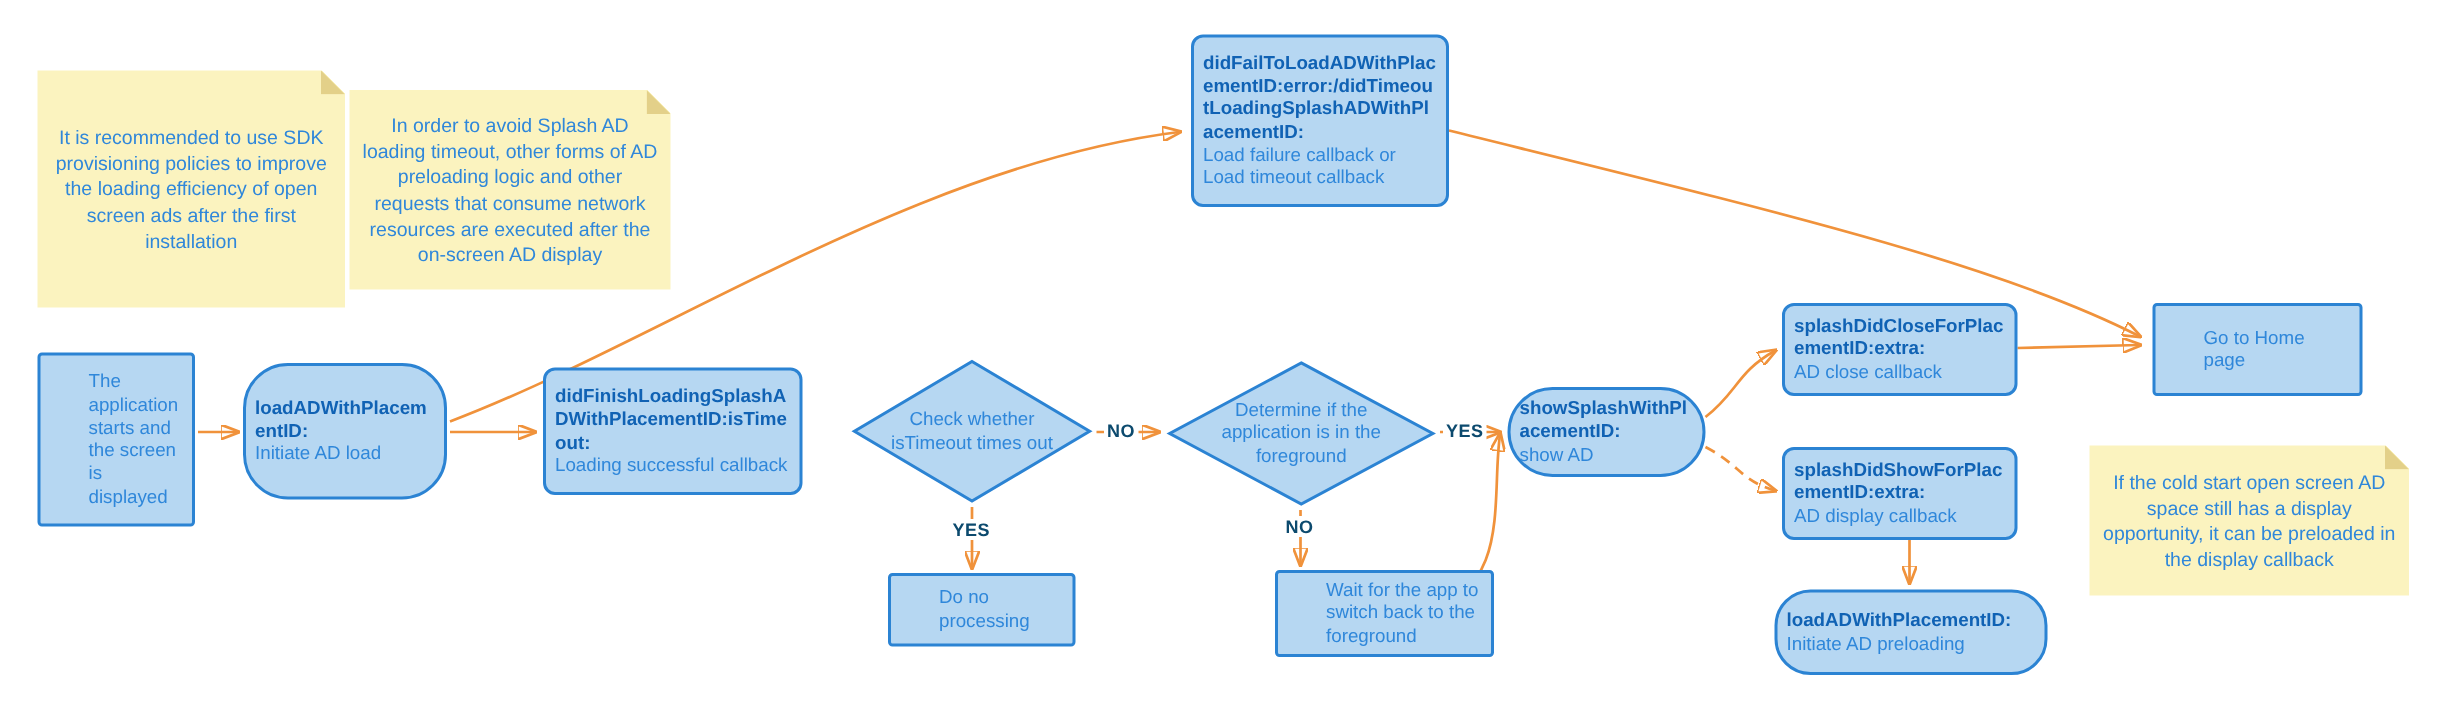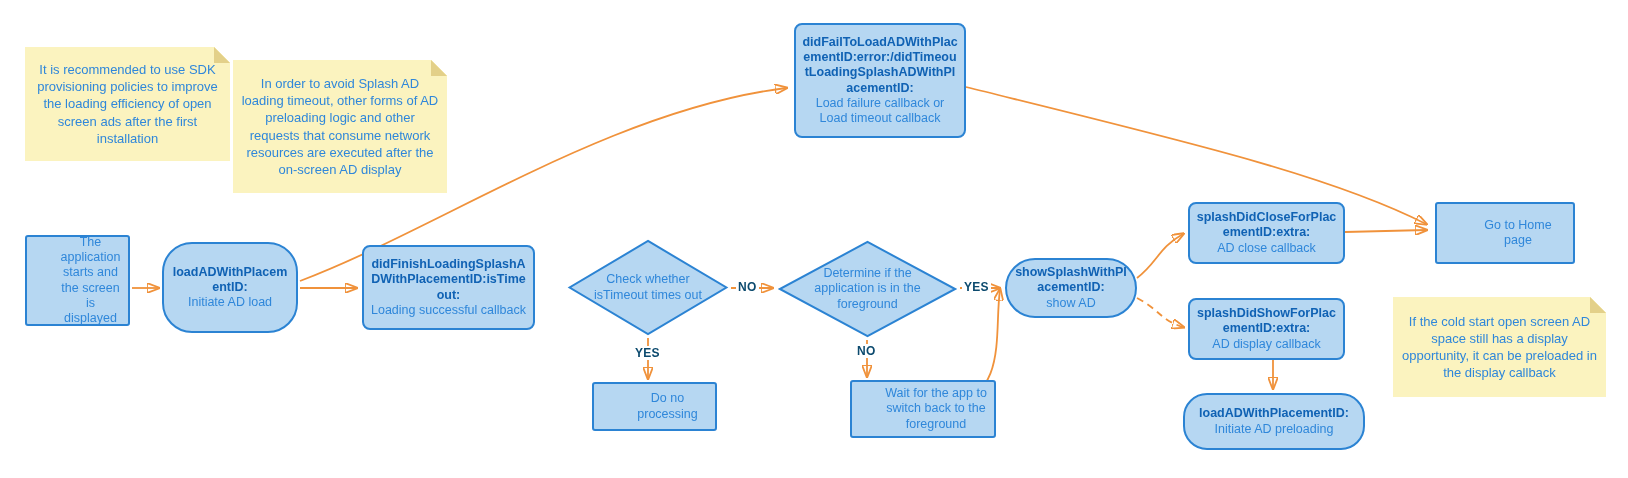--- a/index.html
+++ b/index.html
@@ -15,21 +15,21 @@
   }
   .note::after{
     content:"";position:absolute;top:0;right:0;width:16px;height:16px;
     background:#E3D089;clip-path:polygon(0 0,100% 100%,0 100%);
   }
 
   
   .node{
     position:absolute;z-index:3;box-sizing:border-box;
     display:flex;flex-direction:column;align-items:center;justify-content:center;
-    text-align:center;padding:3px 6px;
+    text-align:left;padding:3px 6px;
     font-size:12.5px;line-height:1.22;color:#2F87DA;
     background:#B6D7F2;border:2px solid #2B83D3;
   }
   .rect{border-radius:3px;padding-left:32px;}
   .soft{border-radius:8px;}
   .stadium{border-radius:30px;}
   .title{font-weight:bold;color:#1062B4;overflow-wrap:anywhere;word-break:break-word;width:100%;}
   .sub{color:#2F87DA;overflow-wrap:anywhere;width:100%;}
 
   
@@ -47,21 +47,21 @@
   .elabel{
     position:absolute;z-index:4;background:#ffffff;padding:0 2px;
     color:#0c4a6e;font-weight:bold;font-size:12px;letter-spacing:.3px;
   }
 </style>
 </head>
 <body>
 
 <div id="canvas">
 
-  <div class="note" style="left:25px;top:47px;width:205px;height:114px">
+  <div class="note" style="left:25px;top:47px;width:205px;height:158px">
     <span>It is recommended to use SDK provisioning policies to improve the loading efficiency of open screen ads after the first installation</span>
   </div>
   <div class="note" style="left:233px;top:60px;width:214px;height:133px">
     <span>In order to avoid Splash AD loading timeout, other forms of AD preloading logic and other requests that consume network resources are executed after the on-screen AD display</span>
   </div>
   <div class="note" style="left:1393px;top:297px;width:213px;height:100px">
     <span>If the cold start open screen AD space still has a display opportunity, it can be preloaded in the display callback</span>
   </div>
 
   <svg id="wires" width="1628" height="478" viewBox="0 0 1628 478">
@@ -78,21 +78,21 @@
     <path d="M648,338 L648,378" marker-end="url(#ah)"></path>
     <path d="M960,288 L999,288" marker-end="url(#ah)"></path>
     <path d="M867,340 L867,376" marker-end="url(#ah)"></path>
     <path d="M950,405 C1008,396 994,330 1000,290" marker-end="url(#ah)"></path>
     <path d="M1137,278 C1158,262 1158,248 1183,234" marker-end="url(#ah)"></path>
     <path d="M1137,298 C1160,310 1160,320 1183,327" stroke-dasharray="7 5" marker-end="url(#ah)"></path>
     <path d="M1273,360 L1273,388" marker-end="url(#ah)"></path>
     <path d="M1345,232 L1426,230" marker-end="url(#ah)"></path>
   </svg>
 
-  <div class="node rect" style="left:25px;top:235px;width:105px;height:91px">
+  <div class="node rect" style="left:25px;top:235px;width:105px;height:116px">
     <span class="sub">The application starts and the screen is displayed</span>
   </div>
 
   <div class="node stadium" style="left:162px;top:242px;width:136px;height:91px">
     <span class="title">loadADWithPlacementID:</span>
     <span class="sub">Initiate AD load</span>
   </div>
 
   <div class="node soft" style="left:794px;top:23px;width:172px;height:115px">
     <span class="title">didFailToLoadADWithPlacementID:error:/didTimeoutLoadingSplashADWithPlacementID:</span>

